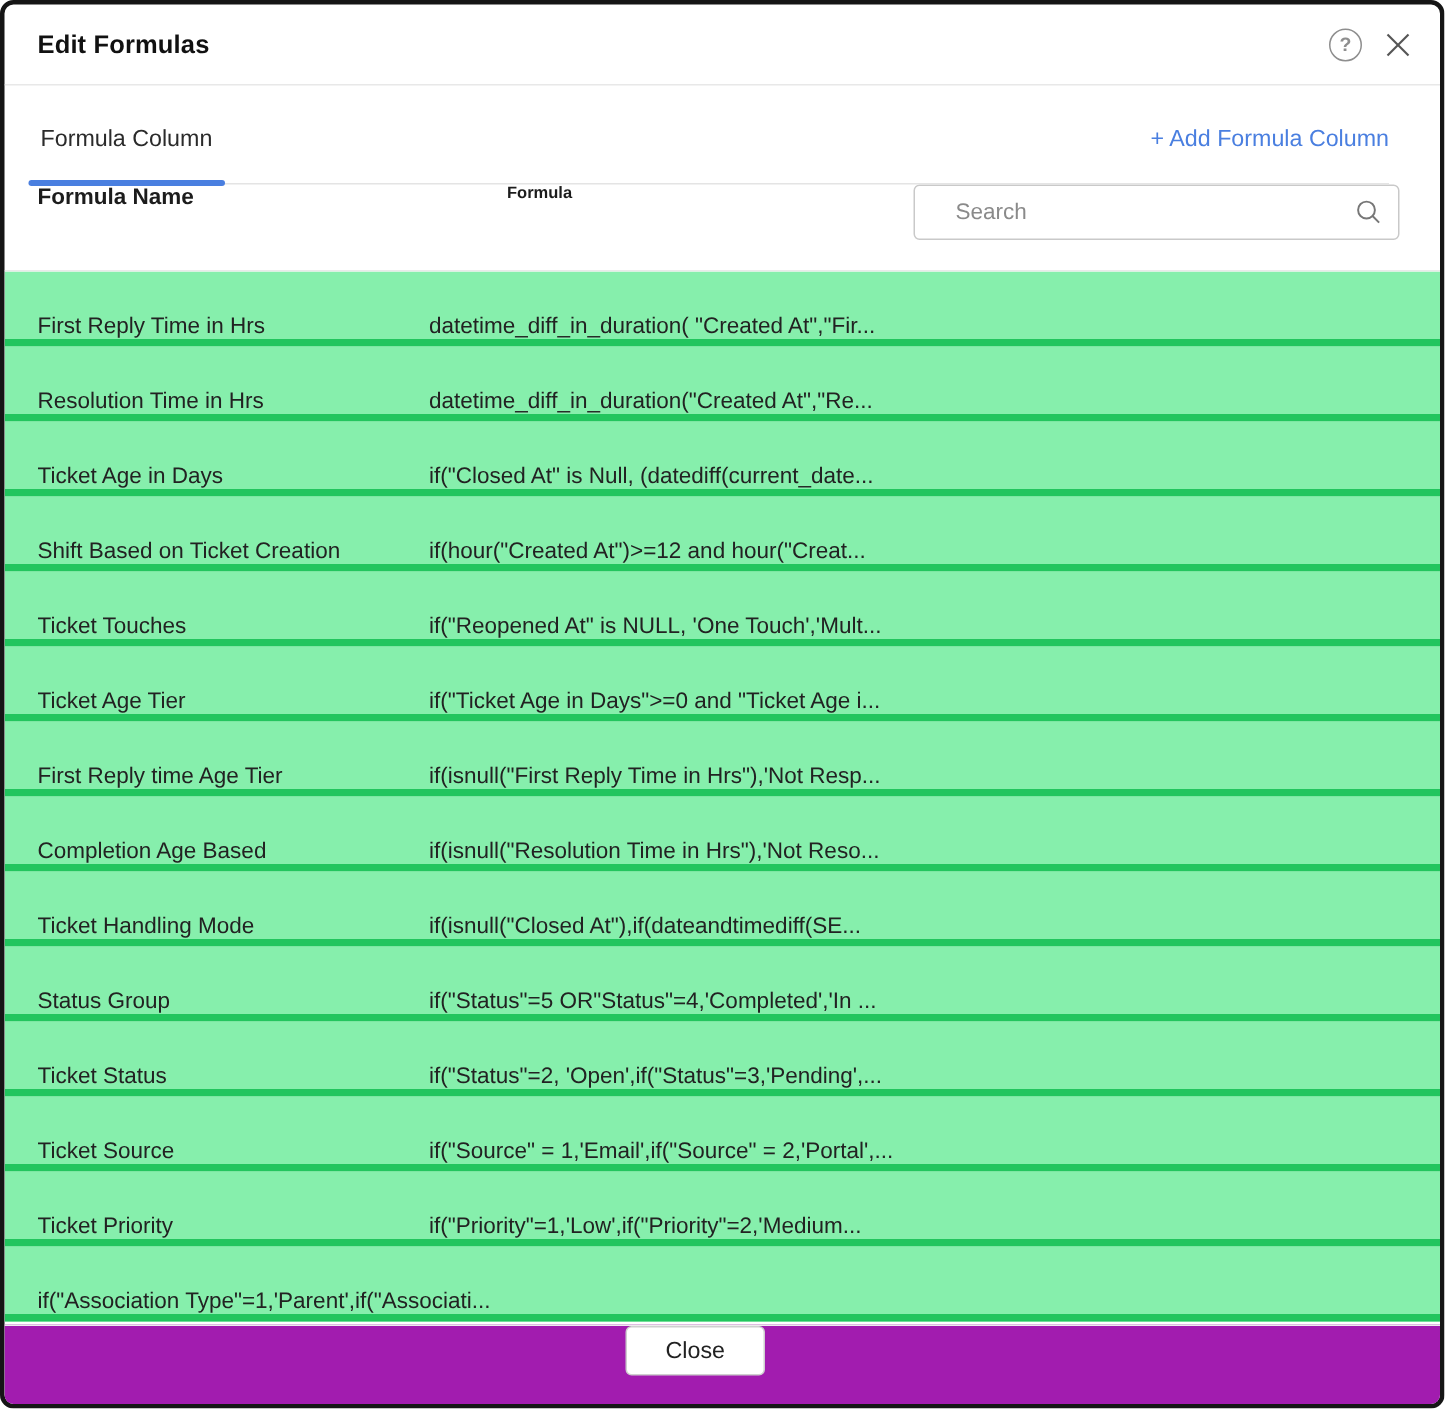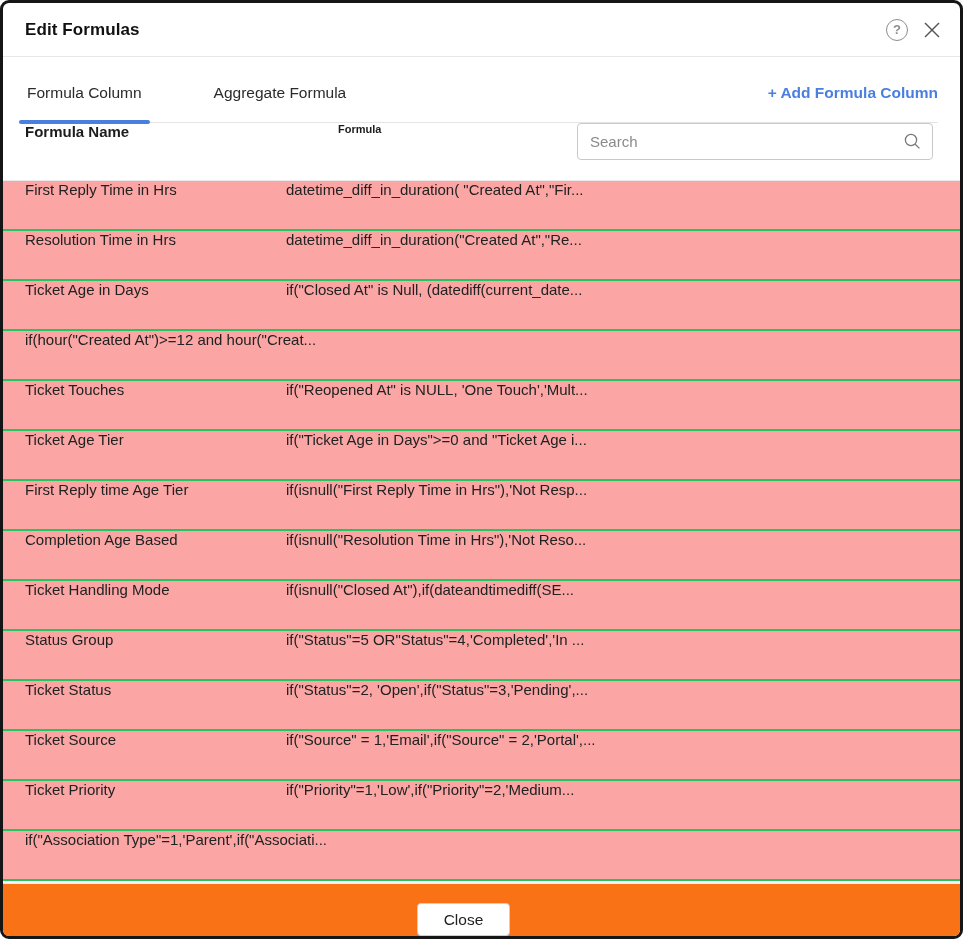--- a/index.html
+++ b/index.html
@@ -29,21 +29,21 @@
   .dlg-title { font-size: 17px; font-weight: bold; color: #111; letter-spacing: .1px; }
   .hdr-icons { margin-left: auto; display: flex; align-items: center; gap: 14px; }
   .icon-btn { display: inline-flex; align-items: center; justify-content: center; cursor: pointer; }
   .help-circle {
     width: 22px; height: 22px; border-radius: 50%;
     border: 1.5px solid #8e8e8e; color: #8e8e8e;
     font-size: 13px; line-height: 1; font-weight: bold;
     display: inline-flex; align-items: center; justify-content: center;
   }
   
-  .tabbar-wrap { margin: 19px 22px 0 16px; position: relative; }
+  .tabbar-wrap { margin: 19px 34px 0 16px; position: relative; }
   .tabbar {
     display: flex;
     align-items: flex-end;
     border-bottom: 1px solid #e4e4e4;
     height: 47px;
   }
   .tab {
     padding: 0 8px 20px 8px;
     font-size: 15.5px;
     color: #2b2b2b;
@@ -61,78 +61,77 @@
     background: var(--accent);
   }
   .add-link {
     margin-left: auto;
     padding-bottom: 20px;
     font-size: 15.5px;
     color: var(--accent);
     cursor: pointer;
     text-decoration: none;
     white-space: nowrap;
-    font-weight: bold;
   }
   
   .table-head {
     flex: 0 0 58px;
     display: flex;
     padding: 0 27px 0 22px;
     border-bottom: 1px solid #e9e9e9;
   }
   .head-name { width: 313px; flex: 0 0 313px; font-size: 15px; font-weight: bold; color: #1c1c1c; }
   .head-formula { font-size: 11px; font-weight: bold; color: #1c1c1c; }
   .search-box {
     margin-left: auto;
-    width: 356px; height: 37px;
+    width: 324px; height: 37px;
     border: 1px solid #c9c9c9;
     border-radius: 4px;
     display: flex;
     align-items: center;
-    padding: 0 10px 0 12px;
+    padding: 0 10px 0 27px;
     background: #fff;
   }
   .search-box input {
     border: none; outline: none;
     flex: 1;
     font-size: 15px;
     font-family: "Liberation Sans", sans-serif;
     color: #333;
   }
   .search-box input::placeholder { color: #8a8a8a; }
   .search-icon { flex: 0 0 auto; display: inline-flex; }
   
   .table-body { flex: 1 1 auto; overflow: hidden; }
   .frow {
     height: 50px;
     display: flex;
-    align-items: flex-start;
+    align-items: flex-end;
     padding: 0 22px;
-    border-bottom: 2px solid #22c55e;
-    cursor: pointer;
-    background: #fca5a5;
+    border-bottom: 5px solid #22c55e;
+    cursor: pointer;
+    background: #86efac;
   }
   .col-name {
     width: 261px; flex: 0 0 261px;
     font-size: 15px; color: #222;
     white-space: nowrap; overflow: hidden;
   }
   .col-formula {
     font-size: 15px; color: #222;
     white-space: nowrap; overflow: hidden;
   }
   
   .dlg-footer {
     flex: 0 0 53px;
     display: flex;
-    align-items: flex-end;
+    align-items: flex-start;
     justify-content: center;
     border-top: 1px solid #ededed;
-    background: #f97316;
+    background: #a21caf;
   }
   .close-btn {
     min-width: 93px; height: 33px;
     padding: 0 24px;
     background: #fff;
     border: 1px solid #cfcfcf;
     border-radius: 4px;
     font-size: 15.5px;
     color: #222;
     font-family: "Liberation Sans", sans-serif;
@@ -156,21 +155,20 @@
           <line x1="3" y1="3" x2="17" y2="17" stroke="#555" stroke-width="1.4"></line>
           <line x1="17" y1="3" x2="3" y2="17" stroke="#555" stroke-width="1.4"></line>
         </svg>
       </span>
     </div>
   </div>
 
   <div class="tabbar-wrap">
     <div class="tabbar">
       <div class="tab active">Formula Column</div>
-      <div class="tab">Aggregate Formula</div>
       <a class="add-link">+ Add Formula Column</a>
     </div>
   </div>
 
   <div class="table-head">
     <span class="head-name">Formula Name</span>
     <span class="head-formula">Formula</span>
     <div class="search-box">
       <input type="text" placeholder="Search" style="">
       <span class="search-icon">
@@ -192,20 +190,21 @@
       <span class="col-name">Resolution Time in Hrs</span>
       <span class="col-formula">datetime_diff_in_duration("Created At","Re...</span>
     </div>
 
     <div class="frow">
       <span class="col-name">Ticket Age in Days</span>
       <span class="col-formula">if("Closed At" is Null, (datediff(current_date...</span>
     </div>
 
     <div class="frow">
+      <span class="col-name">Shift Based on Ticket Creation</span>
       <span class="col-formula">if(hour("Created At")&gt;=12 and hour("Creat...</span>
     </div>
 
     <div class="frow">
       <span class="col-name">Ticket Touches</span>
       <span class="col-formula">if("Reopened At" is NULL, 'One Touch','Mult...</span>
     </div>
 
     <div class="frow">
       <span class="col-name">Ticket Age Tier</span>

